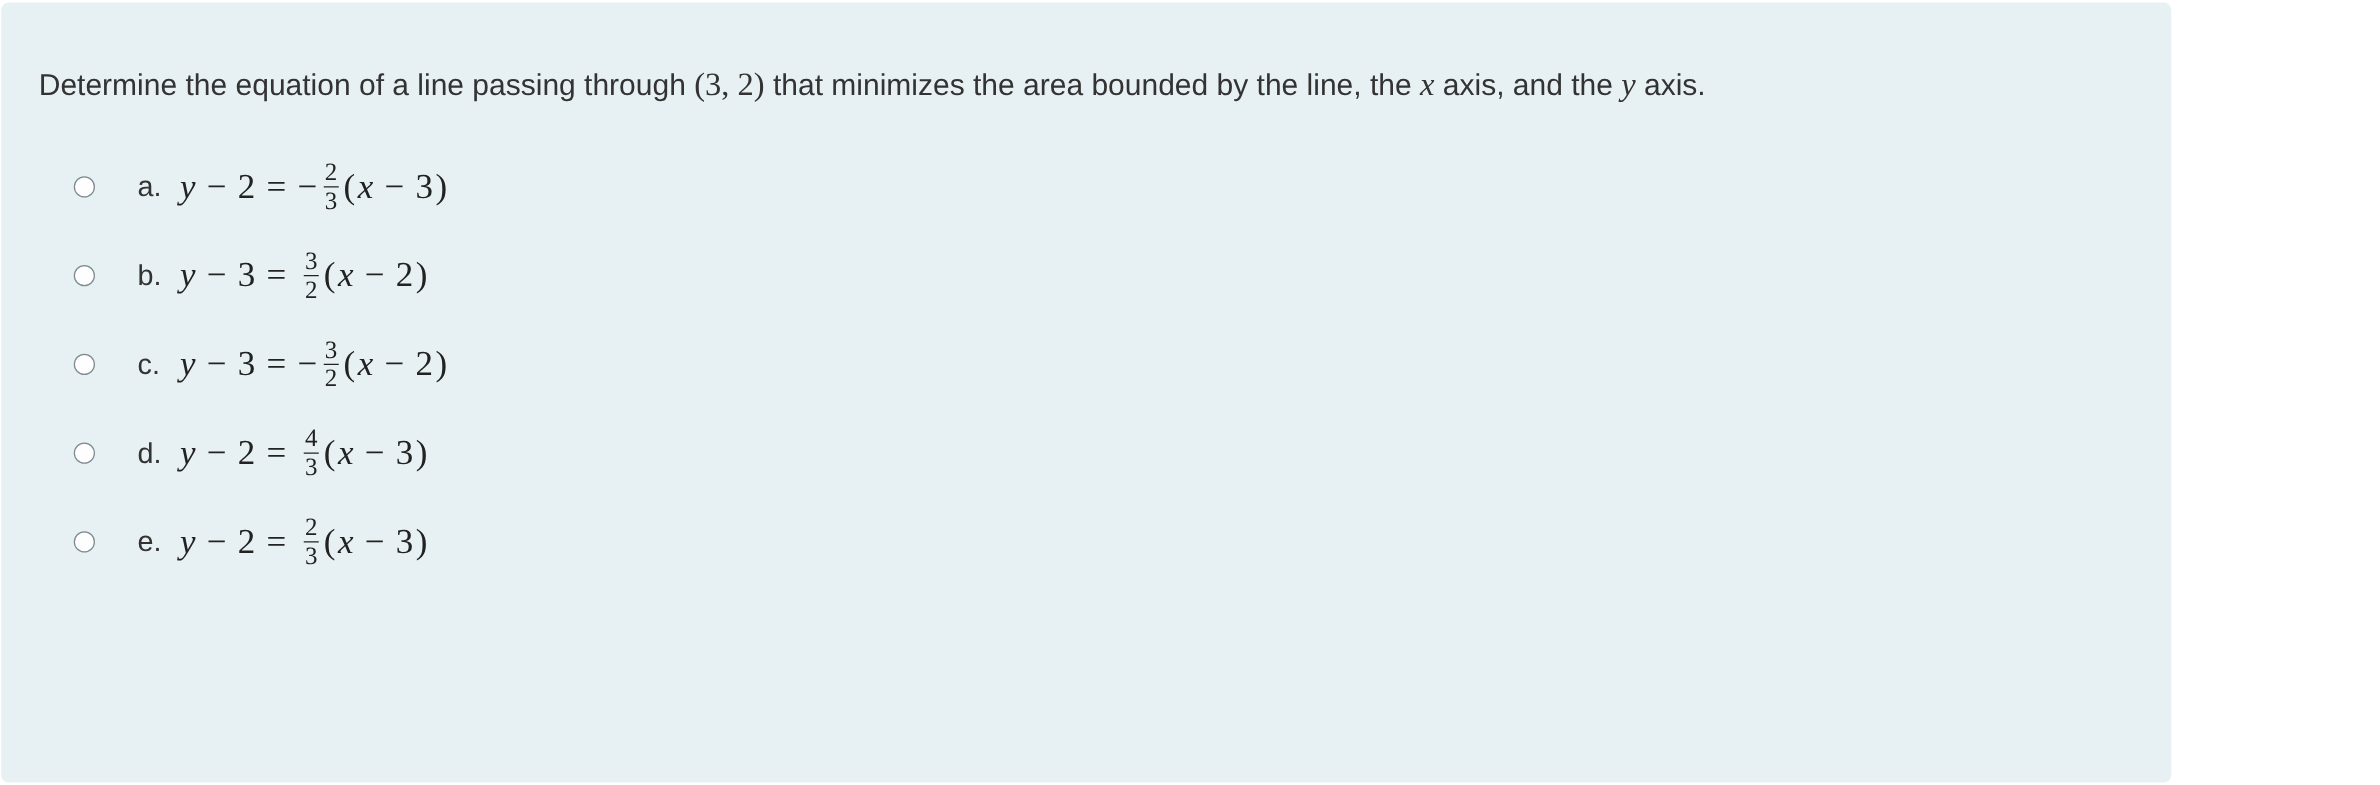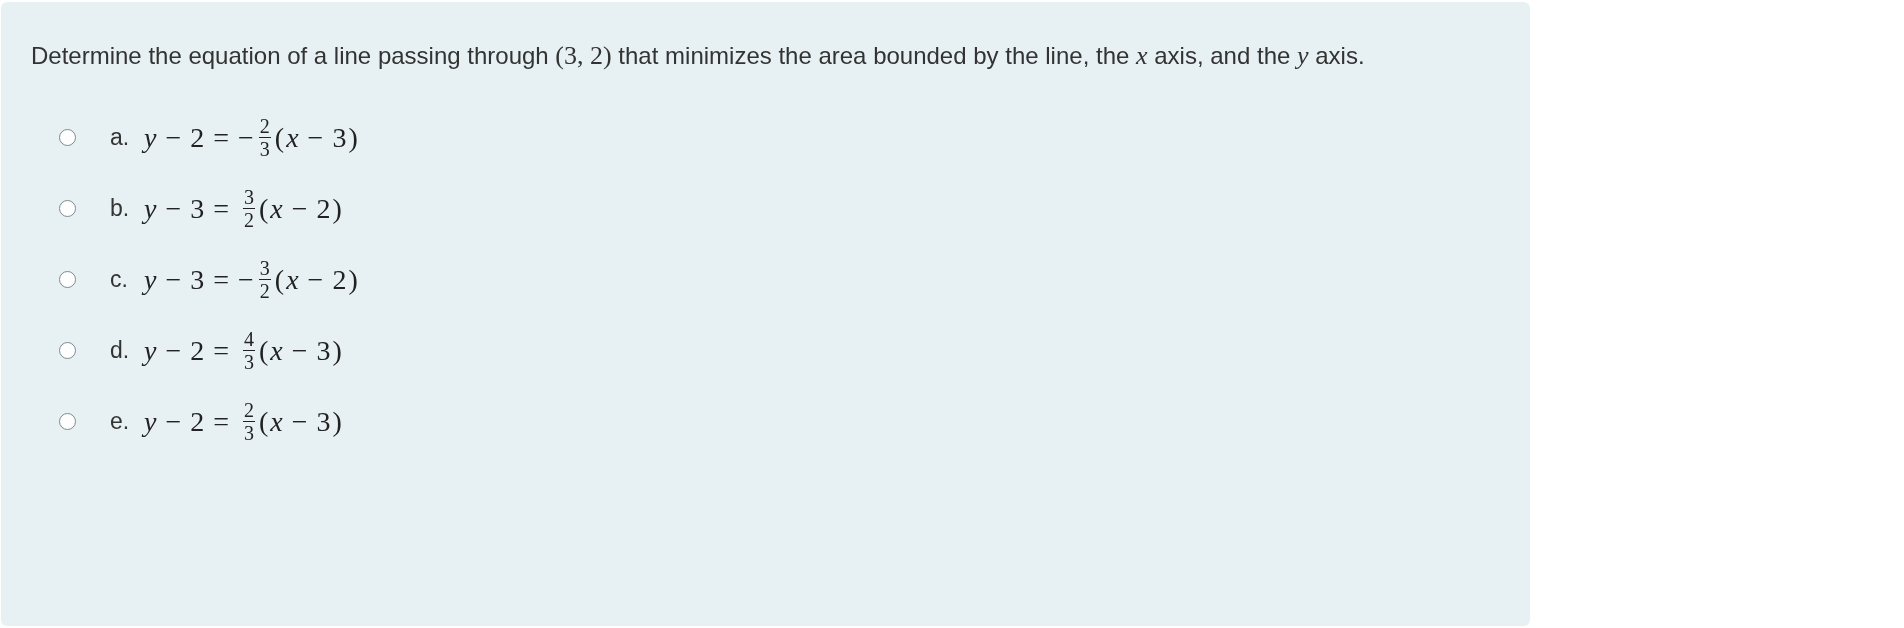--- a/index.html
+++ b/index.html
@@ -8,22 +8,22 @@
     padding: 0;
     font-family: Arial, Helvetica, sans-serif;
     background: #ffffff;
     width: 1904px;
     height: 628px;
   }
   .question-card {
     background: #e7f1f3;
     border-radius: 6px;
     margin: 2px 1px;
-    padding: 36px 30px 34px 30px;
-    width: 1529px;
+    padding: 48px 30px 34px 30px;
+    width: 1736px;
     height: 624px;
     color: #333333;
   }
   .question-prompt {
     font-size: 24px;
     line-height: 1.4;
     margin-bottom: 42px;
     color: #333333;
   }
   .mathvar {

